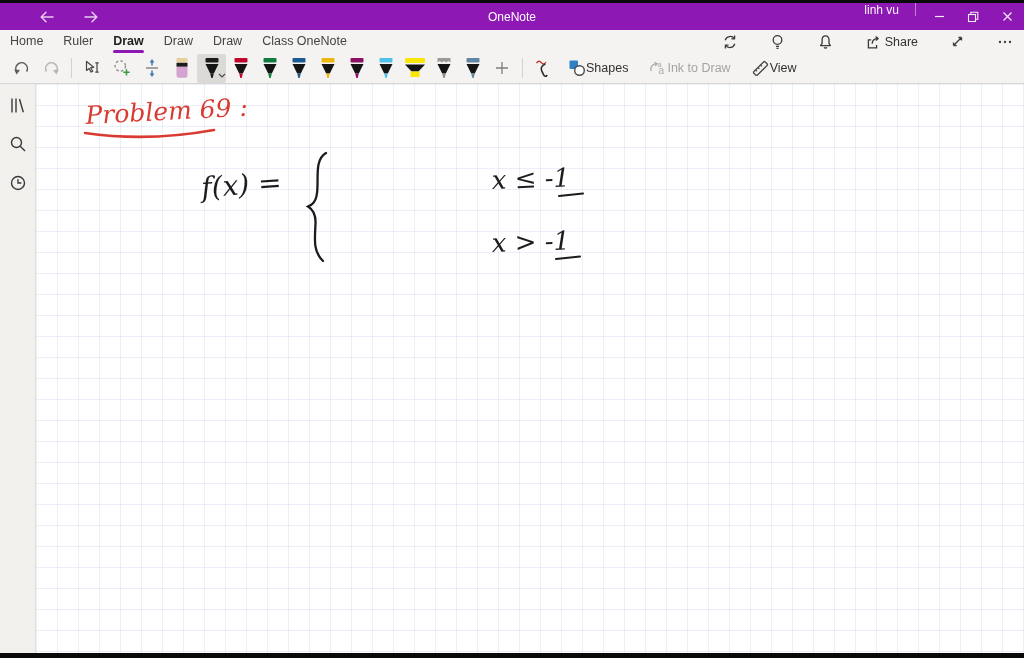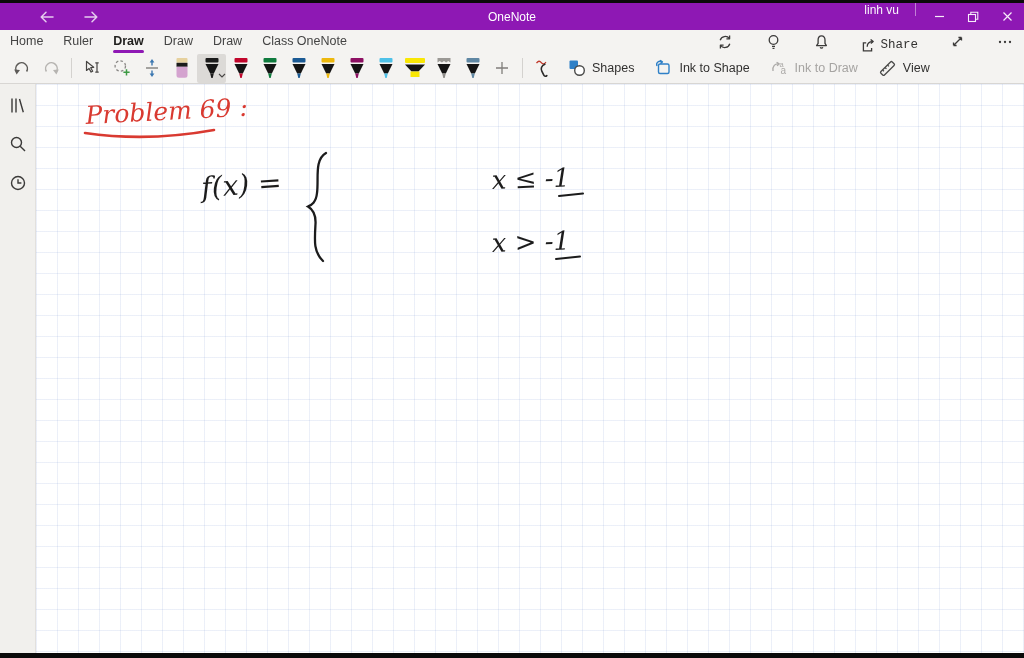--- a/index.html
+++ b/index.html
@@ -17,32 +17,32 @@
   .user-name { color:rgba(255,255,255,.95); font-size:12px; margin-right:16px; }
   .tb-divider { width:1px; height:13px; background:rgba(255,255,255,.45); margin-right:6px; }
   .win-btn { width:34px; height:27px; display:flex; align-items:center; justify-content:center; }
 
   
   .menubar { height:23px; background:#f4f3f1; display:flex; align-items:center; padding:0 6px 0 0; }
   .tabs { display:flex; align-items:flex-start; height:100%; }
   .tab { padding:4px 10px 0 10px; font-size:12.5px; color:#444; height:100%; position:relative; cursor:default; }
   .tab.active { color:#201f1e; font-weight:bold;text-align:center; }
   .tab.active::after { content:""; position:absolute; left:10px; right:10px; bottom:0; height:3px; background:#8e18b4; border-radius:2px; }
-  .menubar-right { margin-left:auto; display:flex; align-items:flex-end; gap:22px;font-family:Liberation Mono, monospace; }
+  .menubar-right { margin-left:auto; display:flex; align-items:center; gap:22px; }
   .mb-icon-btn { width:26px; height:22px; display:flex; align-items:center; justify-content:center; }
   .share-btn { display:flex; align-items:center; gap:4px; font-size:12.5px; color:#323130; padding:0 4px; }
 
   
   .toolbar { height:31px; background:#f4f3f1; border-bottom:1px solid #d8d6d3; display:flex; align-items:center; padding-left:6px; }
   .tool-btn { width:30px; height:29px; display:flex; align-items:center; justify-content:center; position:relative; border-radius:2px; flex:0 0 auto; }
   .pen-btn { width:29px; }
   .tool-btn.selected { background:#dcdad7; }
   .tool-btn .chevron { position:absolute; right:0px; bottom:1px; }
   .v-sep { width:1px; height:20px; background:#d4d2cf; margin:0 5px; flex:0 0 auto; }
-  .label-btn { display:flex; align-items:center; gap:6px; padding:0 10px; height:29px; font-size:12.5px; color:#323130; flex:0 0 auto; }
+  .label-btn { display:flex; align-items:center; gap:0; padding:0 10px; height:29px; font-size:12.5px; color:#323130; flex:0 0 auto; }
   .label-btn.disabled { color:#a6a4a2; }
 
   
   .app-body { display:flex; height:569px; background:#fff; }
   .sidebar { width:36px; background:#f1f0ed; border-right:1px solid #e2e0dd; display:flex; flex-direction:column; align-items:center; padding-top:9px; gap:15px; flex:0 0 auto; }
   .side-btn { width:24px; height:24px; display:flex; align-items:center; justify-content:center; }
   .canvas { position:relative; flex:1; background-color:#fff;
     background-image:
       linear-gradient(to right, rgba(141,163,216,.17) 1px, transparent 1px),
       linear-gradient(to bottom, rgba(141,163,216,.17) 1px, transparent 1px);
@@ -278,28 +278,20 @@
         <path d="M10.8 6.2c-3.2 1.4-4.4 4.4-3 7l2 4c.6 1.2 2.2 1.3 3 .4" stroke="#2b2a29" stroke-width="1.6" stroke-linecap="round"></path>
       </svg>
     </div>
     <div class="label-btn">
       <svg width="18" height="18" viewBox="0 0 18 18">
         <rect x="1.5" y="1.5" width="8.5" height="8.5" rx="1" fill="#2f80c7"></rect>
         <circle cx="11.5" cy="11.5" r="4.8" fill="#fff" stroke="#4a4a49" stroke-width="1.4"></circle>
       </svg>
       <span>Shapes</span>
     </div>
-    <div class="label-btn">
-      <svg width="19" height="18" viewBox="0 0 19 18" fill="none" stroke="#2f80c7" stroke-width="1.4">
-        <rect x="4.5" y="5" width="10.5" height="9.5" rx="1.5"></rect>
-        <path d="M3 7C1.6 3.4 5.2 1.4 7.6 2.6"></path>
-        <path d="M6 1.2 8.4 2.9 6.4 4.6" stroke-linejoin="round"></path>
-      </svg>
-      <span>Ink to Shape</span>
-    </div>
     <div class="label-btn disabled">
       <svg width="19" height="18" viewBox="0 0 19 18" fill="none" stroke="#aba9a7" stroke-width="1.3">
         <path d="M3 12C2.2 6.8 5.4 4.6 8.2 4.8"></path>
         <path d="M6.6 3.2 9.2 4.9 7 6.7" stroke-linejoin="round"></path>
         <text x="9.5" y="8" font-size="7.5" fill="#aba9a7" stroke="none" font-family="Liberation Sans, sans-serif">a</text>
         <text x="10.5" y="15" font-size="10" fill="#aba9a7" stroke="none" font-family="Liberation Sans, sans-serif">a</text>
       </svg>
       <span>Ink to Draw</span>
     </div>
     <div class="label-btn">

